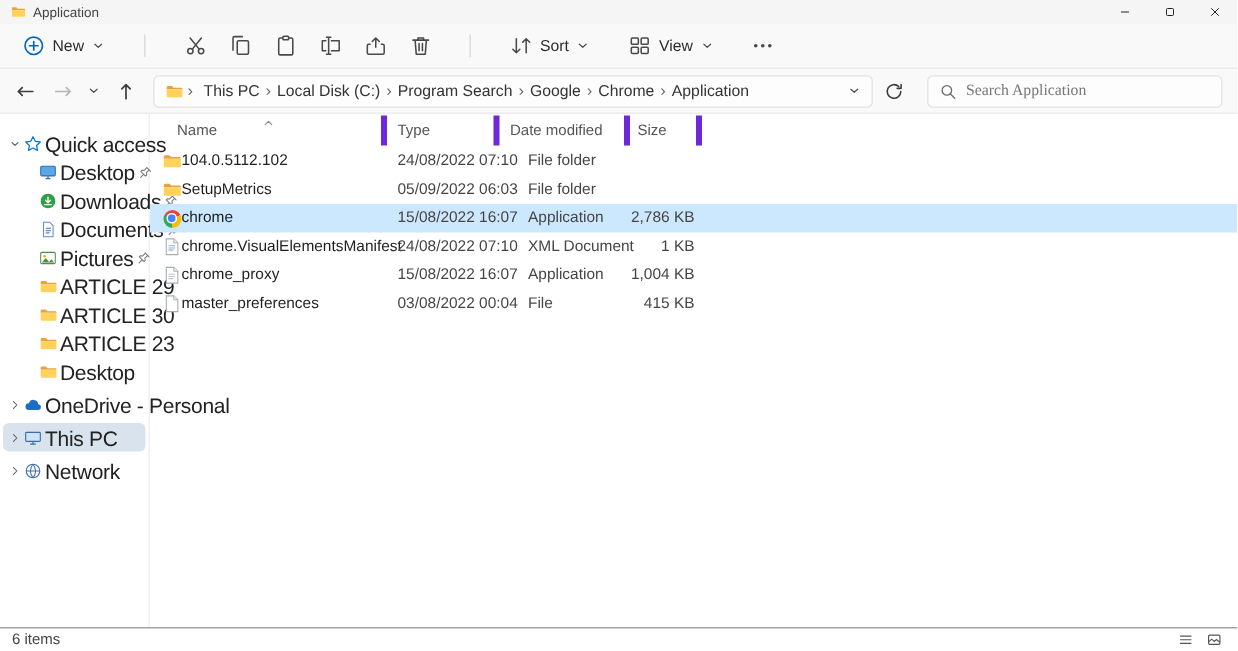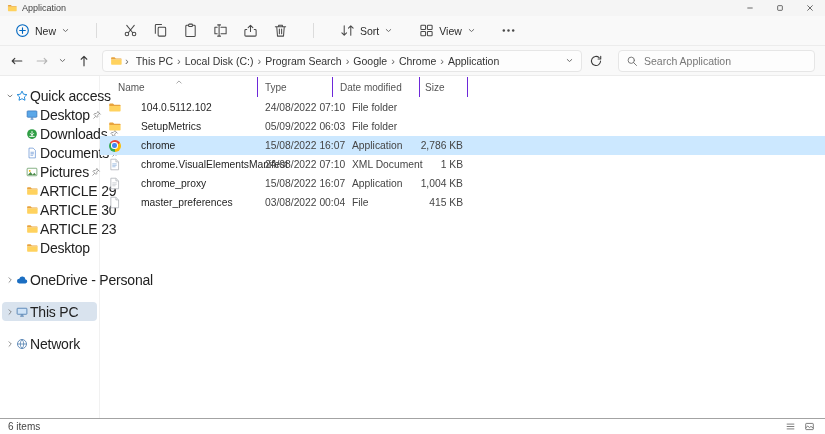--- a/index.html
+++ b/index.html
@@ -34,51 +34,51 @@
   .navbtn .ic{width:14px;height:14px;display:block}
   .navbtn.sm{width:15px}
   .navbtn.sm .ic{width:9px;height:9px}
   .addressbar{width:480px;height:22px;margin-left:5px;background:#fdfdfd;border:1px solid #e6e6e6;border-radius:4px;display:flex;align-items:center;padding:0 7px;gap:3px;flex:none}
   .addr-ic{width:12px;height:12px;flex:none}
   .crumb{font-size:10.5px;color:#333;padding:0 4px;white-space:nowrap}
   .crumb-sep{font-size:11px;color:#666}
   .addr-chev{margin-left:auto;width:9px;height:9px;flex:none}
   .searchbox{margin-left:auto;width:197px;height:22px;background:#fdfdfd;border:1px solid #e6e6e6;border-radius:4px;display:flex;align-items:center;padding:0 7px;gap:6px;flex:none}
   .search-ic{width:12px;height:12px;flex:none}
-  .searchbox input{flex:1;min-width:0;border:none;outline:none;background:transparent;font-family:Liberation Sans, sans-serif;font-size:10.5px;color:#333}
+  .searchbox input{flex:1;min-width:0;border:none;outline:none;background:transparent;font-family:Liberation Serif, serif;font-size:10.5px;color:#333}
   .searchbox input::placeholder{color:#777;opacity:1}
 
   
   .main{display:flex;height:342px;background:#fff}
   .sidebar{width:100px;padding-top:10px;flex:none;border-right:1px solid #f1f1f1}
   .sb-item{display:flex;align-items:center;height:19px;padding-left:4px;gap:2px;margin:0 2px;border-radius:4px}
   .sb-item.child{padding-left:14px}
-  .sb-item.gap{margin-top:13px}
+  .sb-item.gap{margin-top:3px}
   .sb-item.selected{background:var(--sidebar-selection,#d9e3ee)}
   .sb-chev{width:8px;height:8px;flex:none}
   .sb-ic{width:12px;height:12px;flex:none}
   .sb-label{font-size:14px;letter-spacing:-.2px;color:#222;white-space:nowrap}
   .sb-pin{width:10px;height:10px;margin-left:auto;margin-right:5px;flex:none}
 
   .filearea{flex:1;padding-top:1px;position:relative}
   .lheader{display:flex;height:20px;position:relative;color:#555}
-  .hcell{display:flex;align-items:flex-end;padding-bottom:4px;font-size:10px;border-right:1px solid #6d28d9;height:100%}
+  .hcell{display:flex;align-items:flex-end;padding-bottom:4px;font-size:10px;border-right:4px solid #6d28d9;height:100%}
   .c-name{width:158px}
   .c-date{width:87px}
   .c-type{width:75px}
   .c-size{width:48px}
   .hcell.c-name{padding-left:18px}
   .hcell.c-date,.hcell.c-type{padding-left:7px}
   .hcell.c-size{padding-left:5px}
   .sortmark{position:absolute;top:0;left:74px;width:10px;height:10px}
   #rows{margin-top:1px}
   .frow{display:flex;align-items:center;height:19px}
   .frow.selected{background:var(--selection-blue,#cce8ff)}
   .fcell{font-size:10.3px;color:#454545;white-space:nowrap}
-  .fcell.c-name{display:flex;align-items:center;gap:20px;padding-left:8px;color:#1f1f1f;overflow:visible}
+  .fcell.c-name{display:flex;align-items:center;gap:0;padding-left:8px;color:#1f1f1f;overflow:visible}
   .fcell.c-date,.fcell.c-type{padding-left:7px}
   .fcell.c-size{text-align:right;padding-right:5px}
   .fic{width:13px;height:13px;flex:none;position:relative}
 
   
   .chr{display:block;width:12px;height:12px;margin:.5px;border-radius:50%;position:relative;
        background:conic-gradient(from 60deg,#fbbc05 0deg 120deg,#34a853 120deg 240deg,#ea4335 240deg 360deg)}
   .chr::before{content:"";position:absolute;inset:2.8px;background:#fff;border-radius:50%}
   .chr::after{content:"";position:absolute;inset:3.8px;background:#4285f4;border-radius:50%}
 

